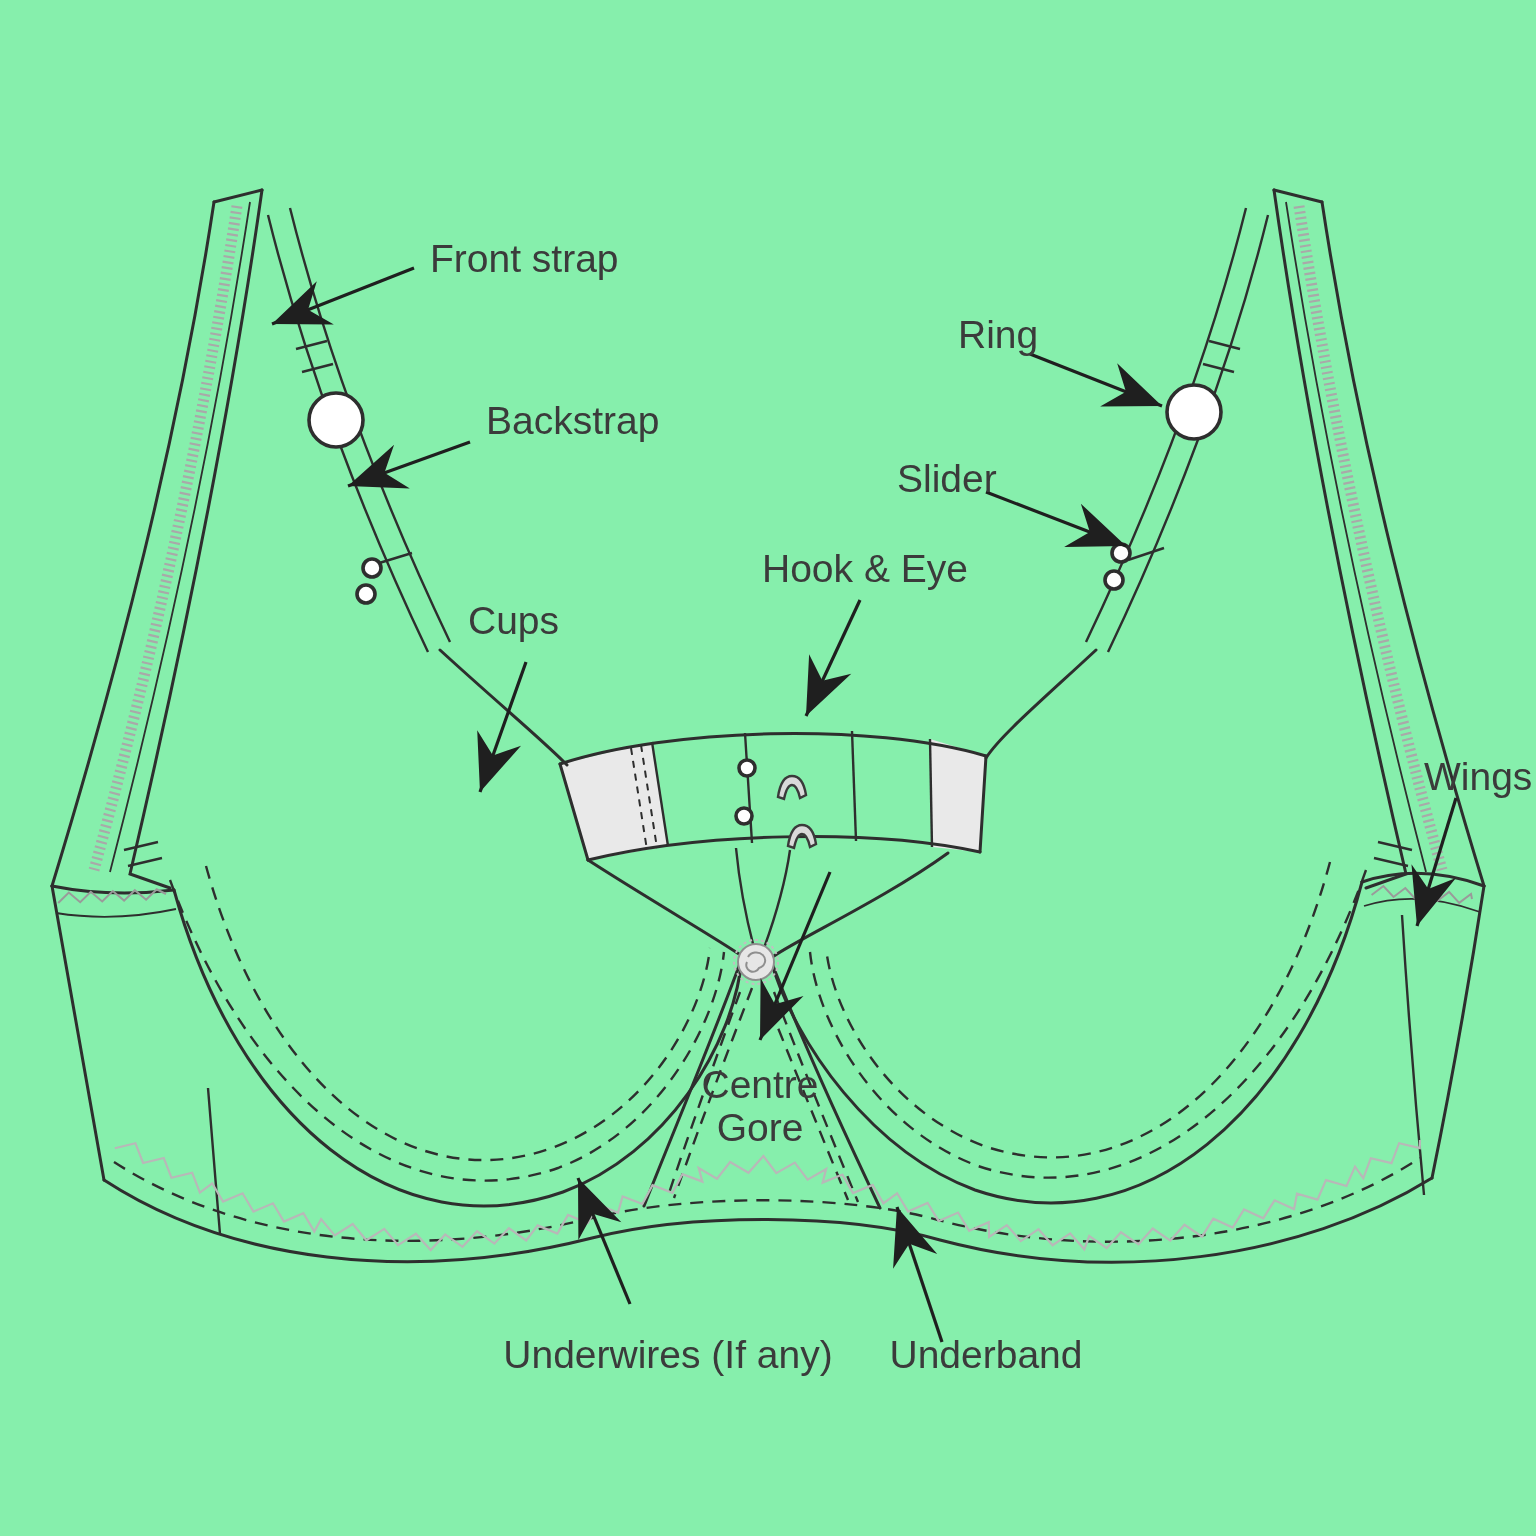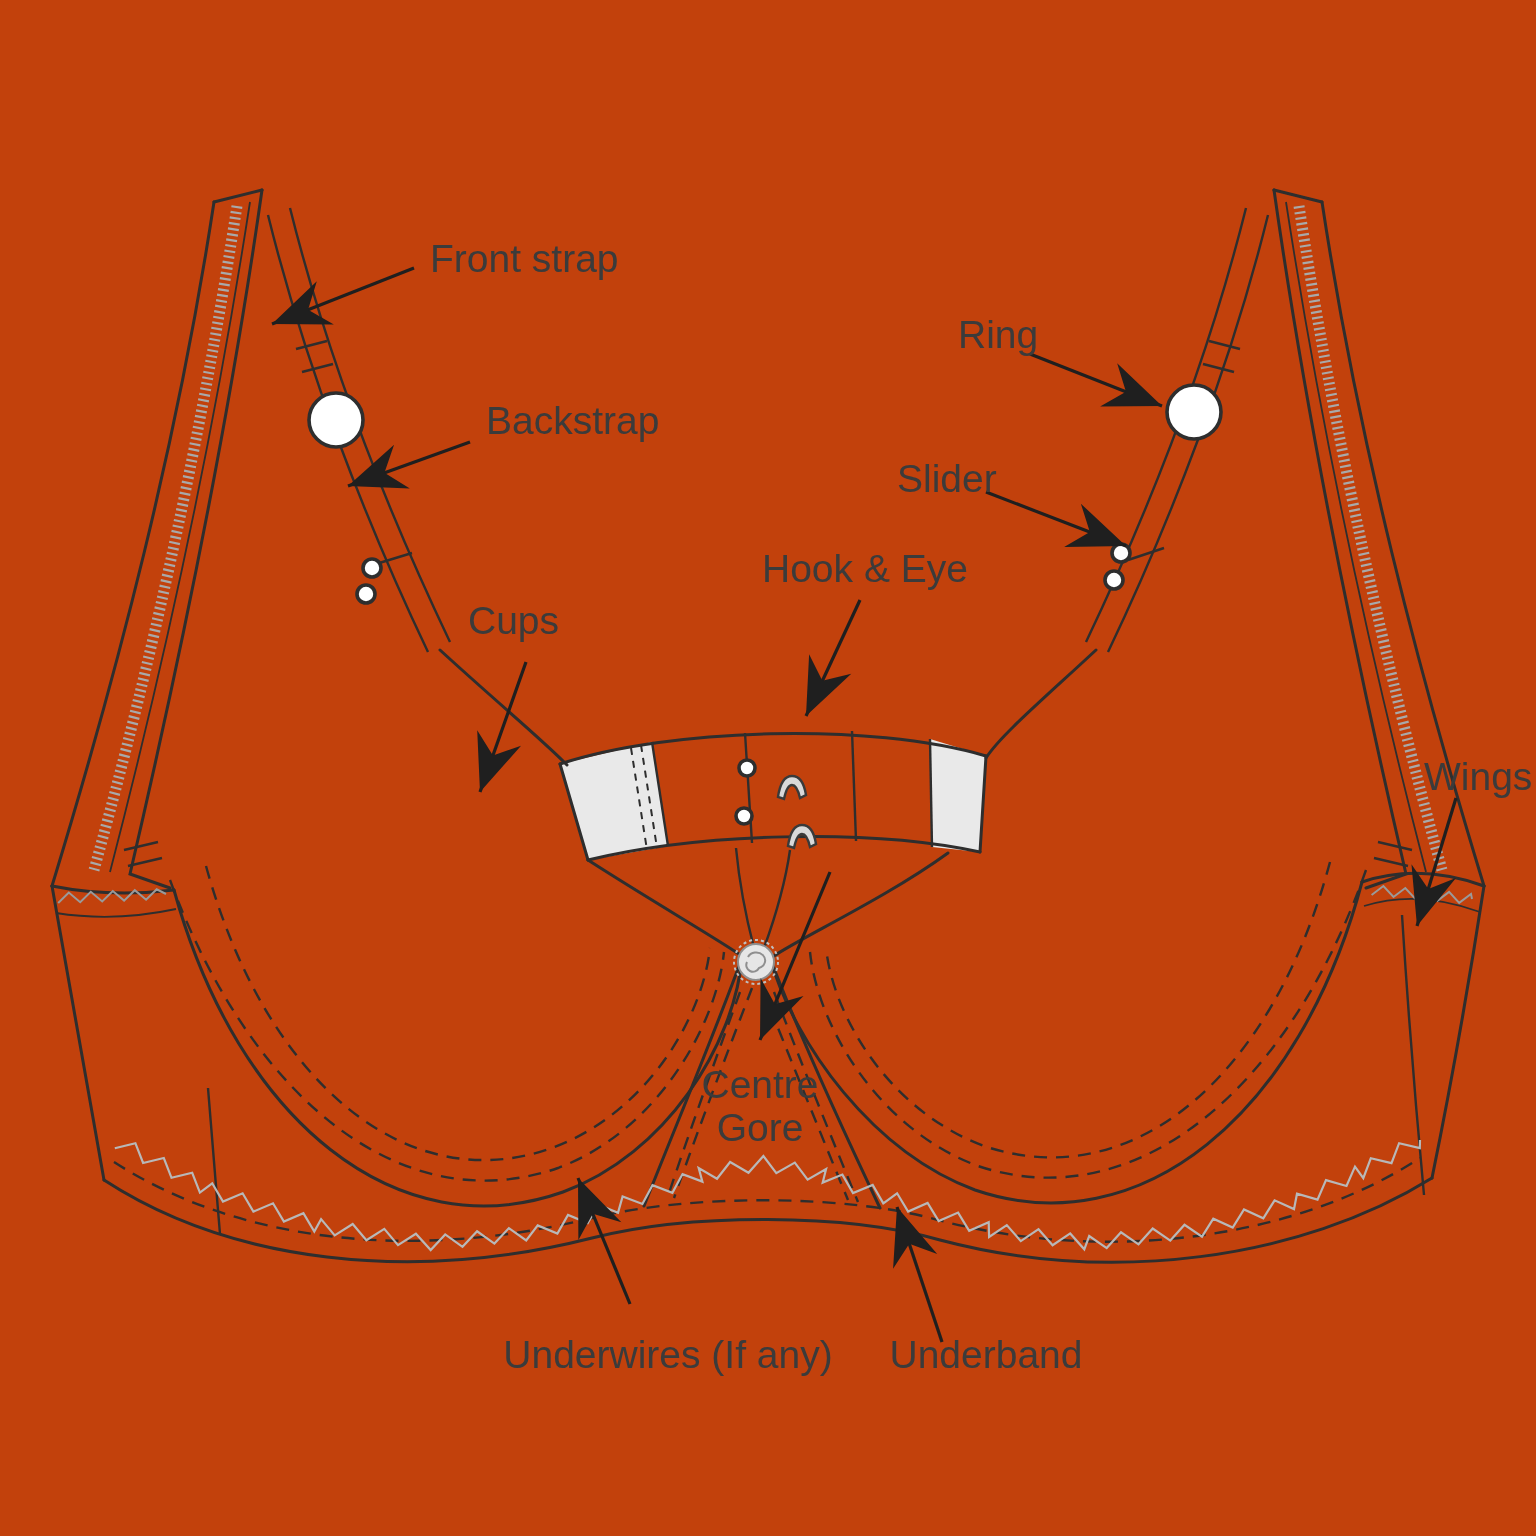--- a/index.html
+++ b/index.html
@@ -1,16 +1,16 @@
 <!DOCTYPE html>
 <html><head>
 <meta charset="utf-8">
 <style>
   html,body{margin:0;padding:0;background:#ffffff;}
-  .stage{position:relative;width:1536px;height:1536px;background:#c2410c;overflow:hidden;}
+  .stage{position:relative;width:1536px;height:1536px;background:#86efac;overflow:hidden;}
   svg{display:block;}
   .ln{fill:none;stroke:#2e2e2e;stroke-width:3;stroke-linecap:round;}
   .lnthin{fill:none;stroke:#2e2e2e;stroke-width:1.8;}
   .lnmed{fill:none;stroke:#2e2e2e;stroke-width:2.4;}
   .dash{fill:none;stroke:#2e2e2e;stroke-width:2.4;stroke-dasharray:13 9;}
   .dash2{fill:none;stroke:#2e2e2e;stroke-width:2;stroke-dasharray:7 6;}
   .zz{fill:none;stroke:#b8b8b8;stroke-width:2.2;}
   .zz2{fill:none;stroke:#9a9a9a;stroke-width:2;}
   .shade{stroke:none;}
   .stipple{fill:none;stroke:#a9a9a9;stroke-width:11;stroke-dasharray:2.2 3.4;}

